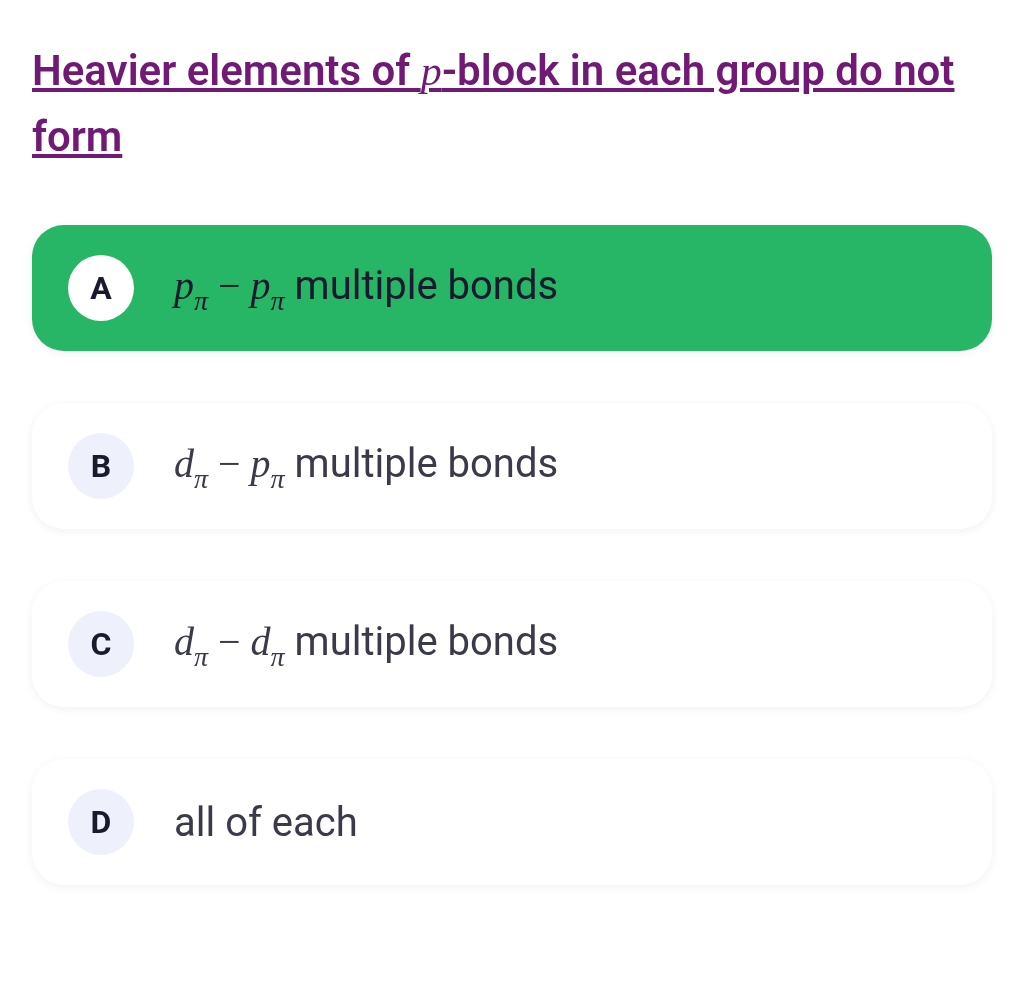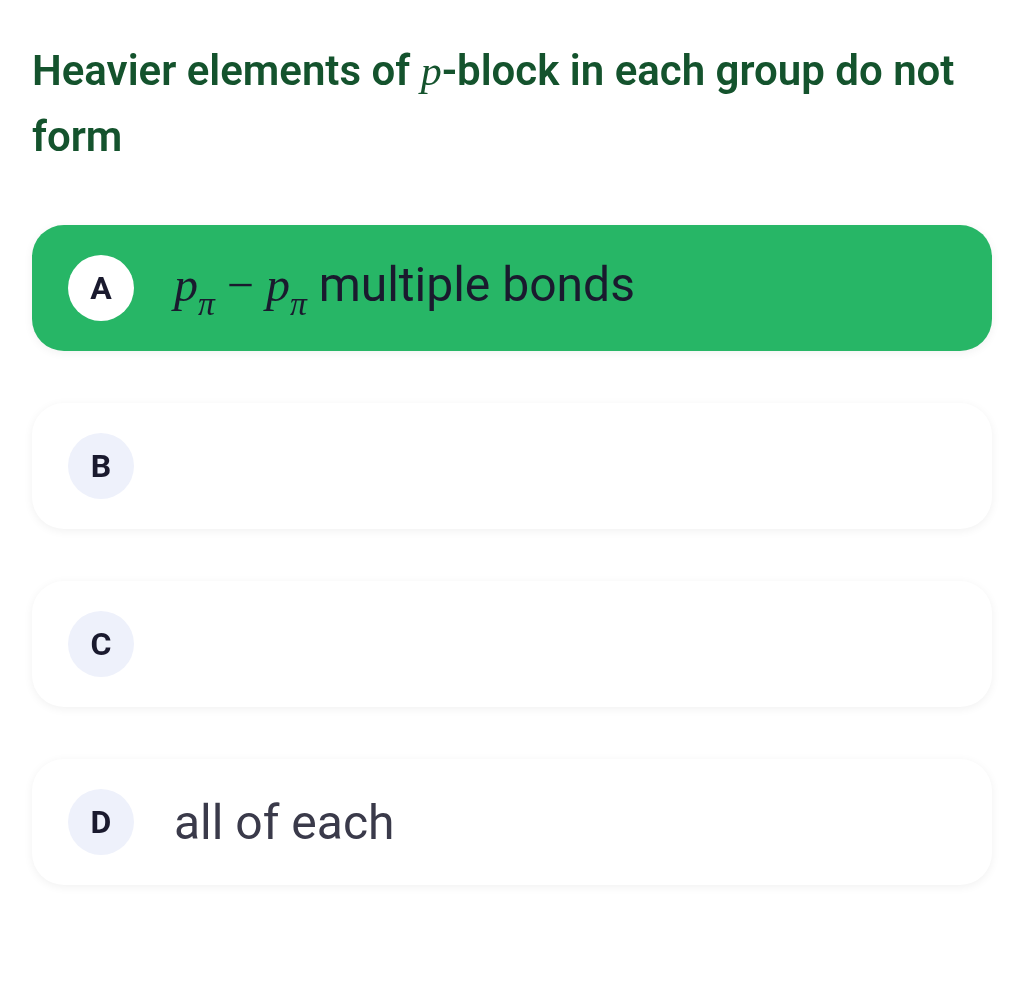--- a/index.html
+++ b/index.html
@@ -12,22 +12,23 @@
       background-color: #ffffff;
       width: 1024px;
       height: 983px;
       padding: 38px 32px;
       color: #1a1a2e;
     }
     .question-text {
       font-size: 42px;
       font-weight: 600;
       line-height: 1.55;
-      color: #14532d;
+      color: #701a75;
       margin-bottom: 56px;
+      text-decoration: underline;
     }
     .question-text .math-var {
       font-family: Georgia, "Times New Roman", serif;
       font-style: italic;
       font-weight: 400;
     }
     .options-container {
       display: flex;
       flex-direction: column;
       gap: 52px;
@@ -58,21 +59,21 @@
     }
     .option.selected .option-badge {
       background-color: #ffffff;
       color: #1a1a2e;
     }
     .option:not(.selected) .option-badge {
       background-color: #eef1fb;
       color: #1a1a2e;
     }
     .option-text {
-      font-size: 48px;
+      font-size: 40px;
       font-weight: 400;
       color: #3a3a4a;
       font-family: Georgia, "Times New Roman", serif;
     }
     .option.selected .option-text {
       color: #1a1a2e;
     }
     .math-base {
       font-style: italic;
     }
@@ -106,25 +107,31 @@
     </div>
     <div class="option-text">
       <span class="math-base">p</span><span class="math-sub">π</span><span class="minus">−</span><span class="math-base">p</span><span class="math-sub">π</span><span class="plain-text"> multiple bonds</span>
     </div>
   </div>
 
   <div class="option">
     <div class="option-badge">
       <span>B</span>
     </div>
+    <div class="option-text">
+      <span class="math-base">d</span><span class="math-sub">π</span><span class="minus">−</span><span class="math-base">p</span><span class="math-sub">π</span><span class="plain-text"> multiple bonds</span>
+    </div>
   </div>
 
   <div class="option">
     <div class="option-badge">
       <span>C</span>
+    </div>
+    <div class="option-text">
+      <span class="math-base">d</span><span class="math-sub">π</span><span class="minus">−</span><span class="math-base">d</span><span class="math-sub">π</span><span class="plain-text"> multiple bonds</span>
     </div>
   </div>
 
   <div class="option">
     <div class="option-badge">
       <span>D</span>
     </div>
     <div class="option-text plain-text">all of each</div>
   </div>
 

